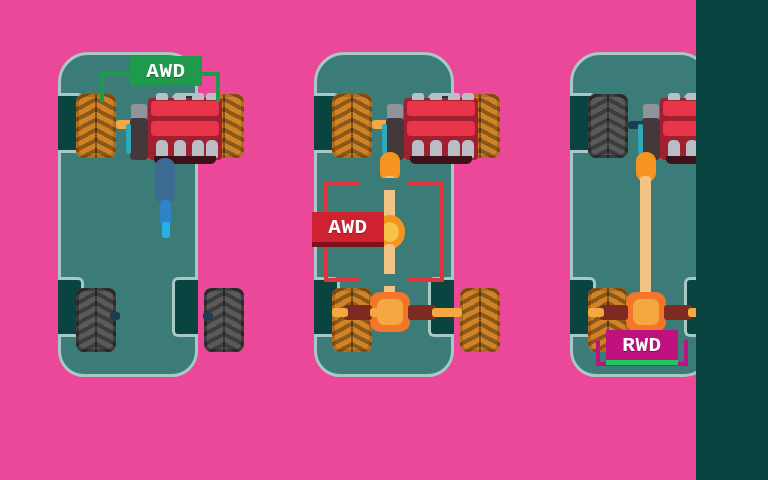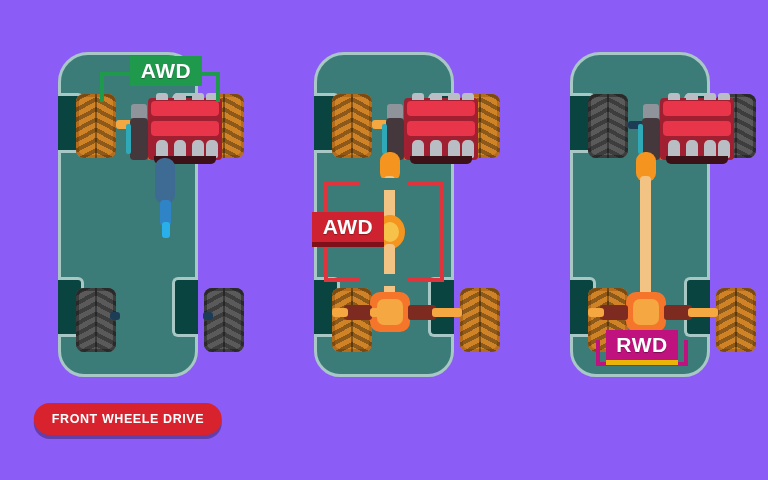--- a/index.html
+++ b/index.html
@@ -2,25 +2,25 @@
 <html><head>
 <meta charset="utf-8">
 <style>
   html, body {
     margin: 0;
     padding: 0;
     background: #0a4440;
   }
   #stage {
     position: relative;
-    width: 768px;
+    width: 696px;
     height: 480px;
-    background: #8b5cf6;
+    background: #ec4899;
     overflow: hidden;
-    font-family: Liberation Sans, sans-serif;
+    font-family: Liberation Mono, monospace;
   }
 
   
   .panel {
     position: absolute;
     top: 0;
     width: 256px;
     height: 480px;
   }
   .car-body {
@@ -204,21 +204,21 @@
     align-items: center;
     justify-content: center;
     color: #ffffff;
     font-weight: bold;
     letter-spacing: 0.5px;
     font-size: 21px;
     text-shadow: 0 1px 1px rgba(0,0,0,0.35);
   }
   .badge.green   { background: #1f9a4d; }
   .badge.red     { background: #cf2230; border-bottom: 5px solid #7d1018; }
-  .badge.magenta { background: #c0127f; border-bottom: 5px solid #eab308; }
+  .badge.magenta { background: #c0127f; border-bottom: 5px solid #22c55e; }
 
   
   .bracket {
     position: absolute;
     box-sizing: border-box;
     background: transparent;
   }
   .bracket.green   { border: 4px solid #1f9a4d; }
   .bracket.red     { border: 4px solid #e0343c; }
   .bracket.magenta { border: 4px solid #c0127f; }
@@ -317,21 +317,20 @@
     <div class="exhaust" style="left:155px; top:158px;">
       <div class="ex-body" style="left:0px;  top:0px;"></div>
       <div class="ex-pipe" style="left:5px;  top:42px;"></div>
       <div class="ex-tip" style="left:7px;  top:64px;"></div>
     </div>
 
     <div class="bracket green" style="left:100px; top:72px; width:120px; height:30px; border-bottom:none;"></div>
 
     <div class="badge green" style="left:130px; top:56px; width:72px; height:30px;">AWD</div>
 
-    <div class="caption">FRONT WHEELE DRIVE</div>
   </div>
 
   <div class="panel" style="left:256px;">
 
     <div class="car-body">
       <div class="notch fl"></div>
       <div class="notch fr"></div>
       <div class="notch rl"></div>
       <div class="notch rr"></div>
     </div>

